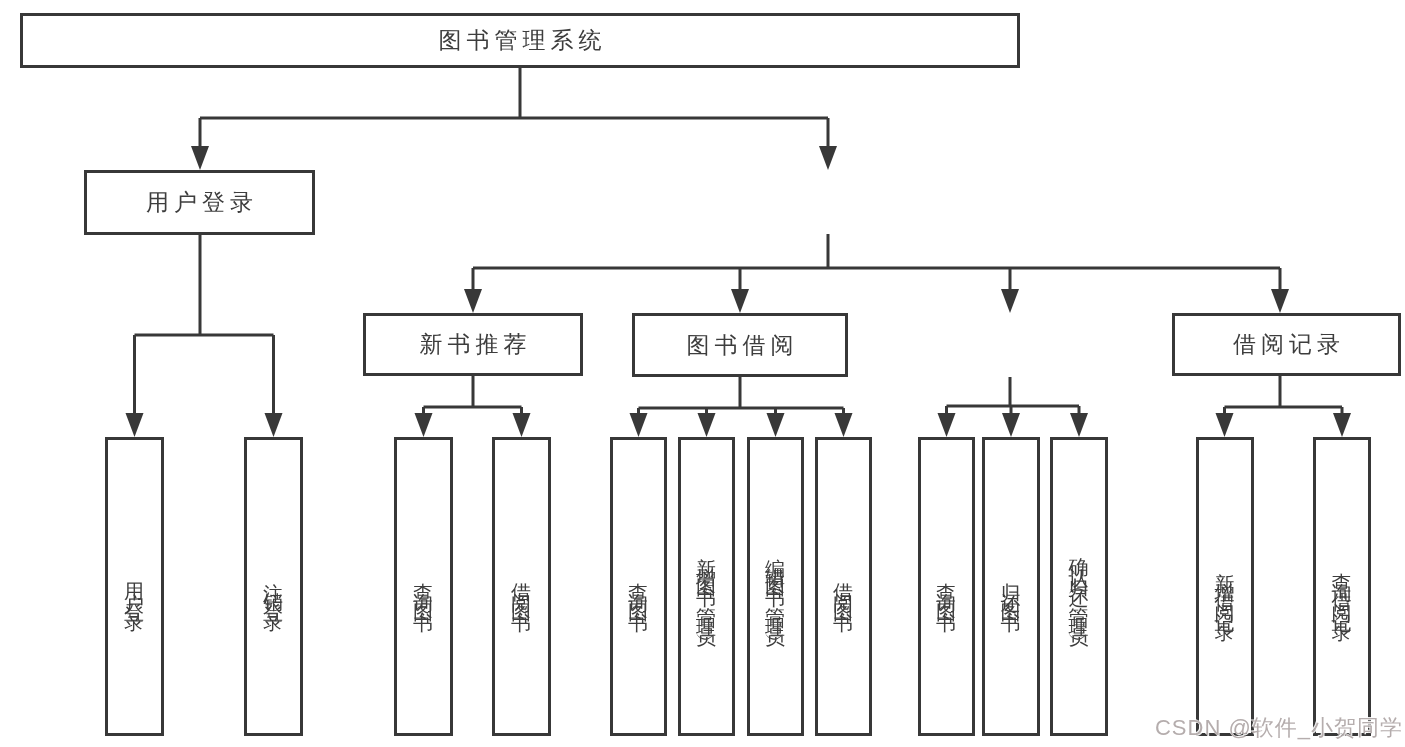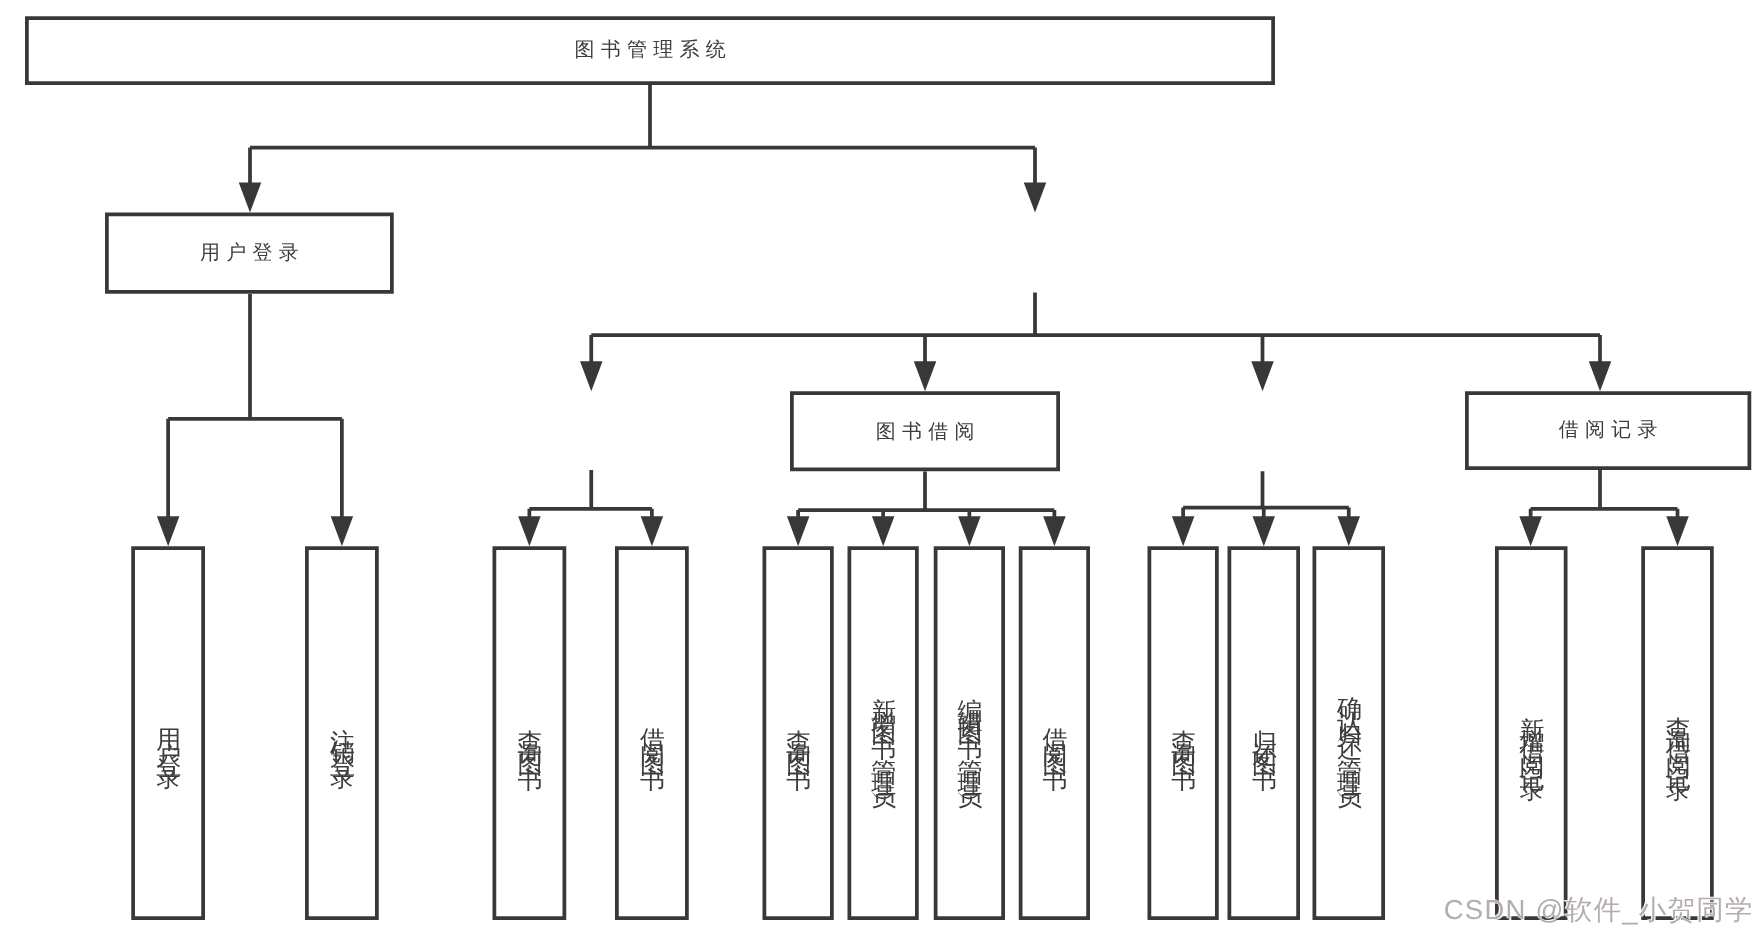--- a/index.html
+++ b/index.html
@@ -14,21 +14,21 @@
     position:relative;width:1405px;height:747px;background:var(--bg);overflow:hidden;
   }
   .connector-layer{position:absolute;left:0;top:0;width:1405px;height:747px;z-index:1;}
   .connector-layer path{stroke:var(--line);stroke-width:3;fill:none;}
   .connector-layer polygon{fill:var(--line);stroke:none;}
   .node{
     position:absolute;box-sizing:border-box;background:var(--box-fill);
     border:3px solid var(--line);display:flex;align-items:center;justify-content:center;
     color:var(--text);z-index:2;
   }
-  .node.h span{font-size:16px;letter-spacing:5px;text-indent:5px;white-space:nowrap;font-family:Liberation Serif, serif;}
+  .node.h span{font-size:23px;letter-spacing:5px;text-indent:5px;white-space:nowrap;font-family:Liberation Serif, serif;}
   .node.v span{
     writing-mode:vertical-rl;text-orientation:mixed;
     font-size:20px;letter-spacing:10px;line-height:1;white-space:nowrap;
   }
   .watermark{
     position:absolute;right:2px;bottom:4px;z-index:5;
     font-size:22px;letter-spacing:1px;white-space:nowrap;
     text-shadow:1px 1px 0 rgba(255,255,255,0.9), -1px -1px 0 rgba(255,255,255,0.9);
     margin-left:29px;
   }
@@ -82,20 +82,23 @@
   </svg>
 
   <div class="node h" style="left:20px;top:13px;width:1000px;height:55px;">
     <span>图书管理系统</span>
   </div>
 
   <div class="node h" style="left:84px;top:170px;width:231px;height:65px;">
     <span>用户登录</span>
   </div>
 
+  <div class="node h" style="left:363px;top:313px;width:220px;height:63px;">
+    <span>新书推荐</span>
+  </div>
   <div class="node h" style="left:632px;top:313px;width:216px;height:64px;">
     <span>图书借阅</span>
   </div>
   <div class="node h" style="left:1172px;top:313px;width:229px;height:63px;">
     <span>借阅记录</span>
   </div>
 
   <div class="node v" style="left:105px;top:437px;width:59px;height:299px;">
     <span>用户登录</span>
   </div>

